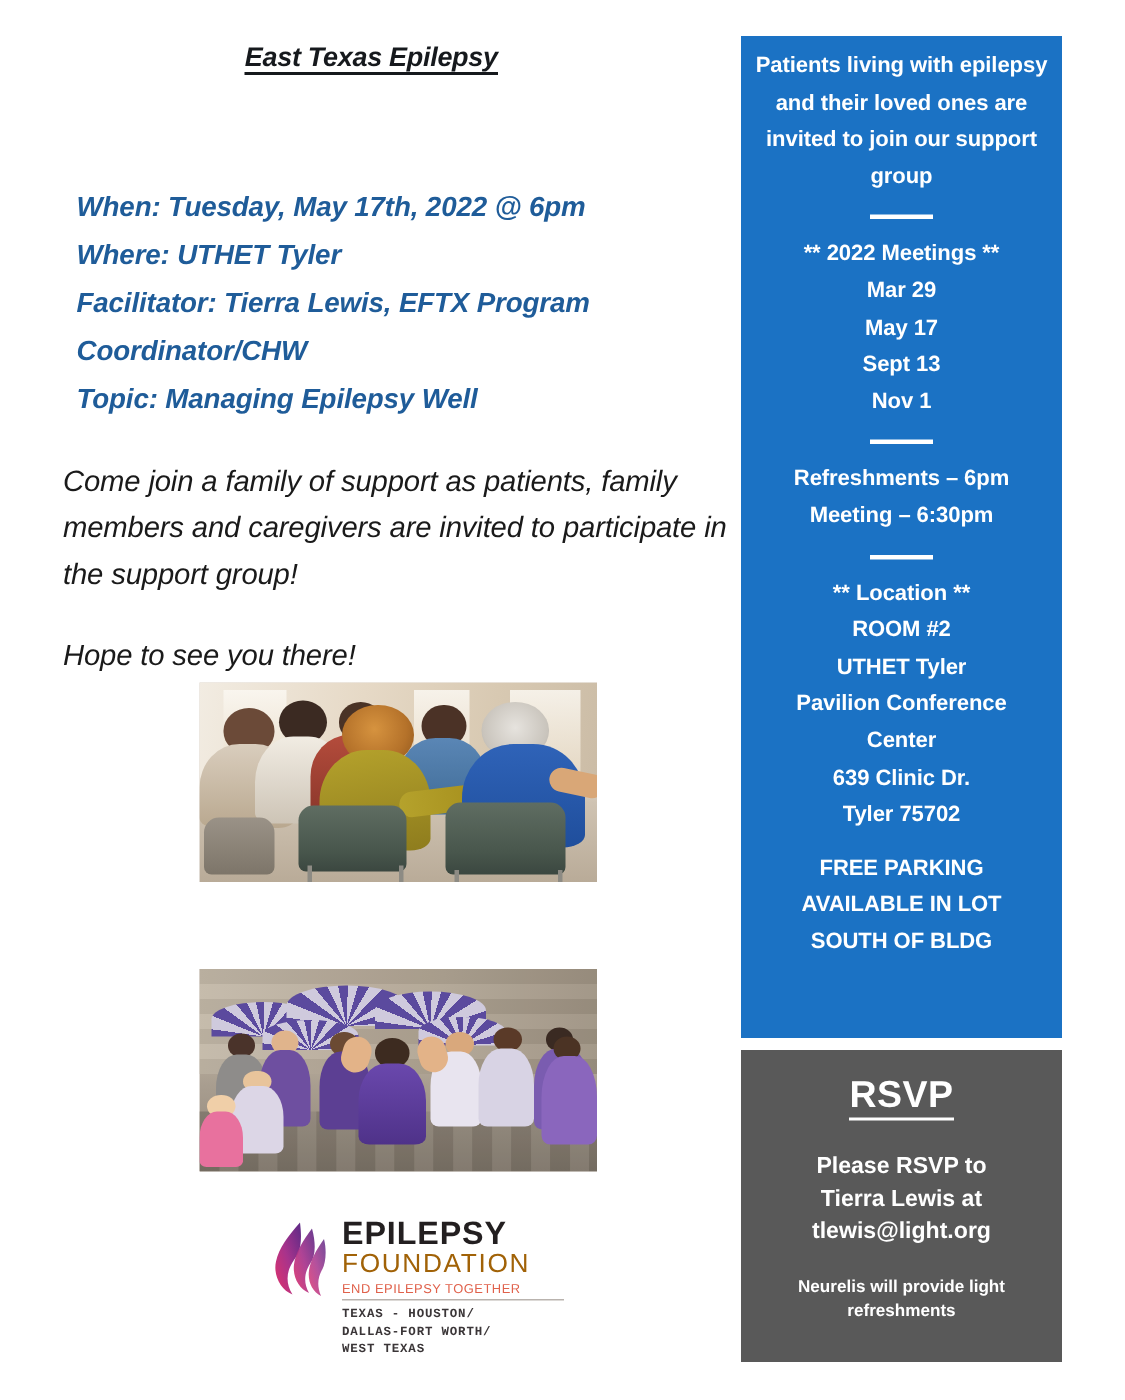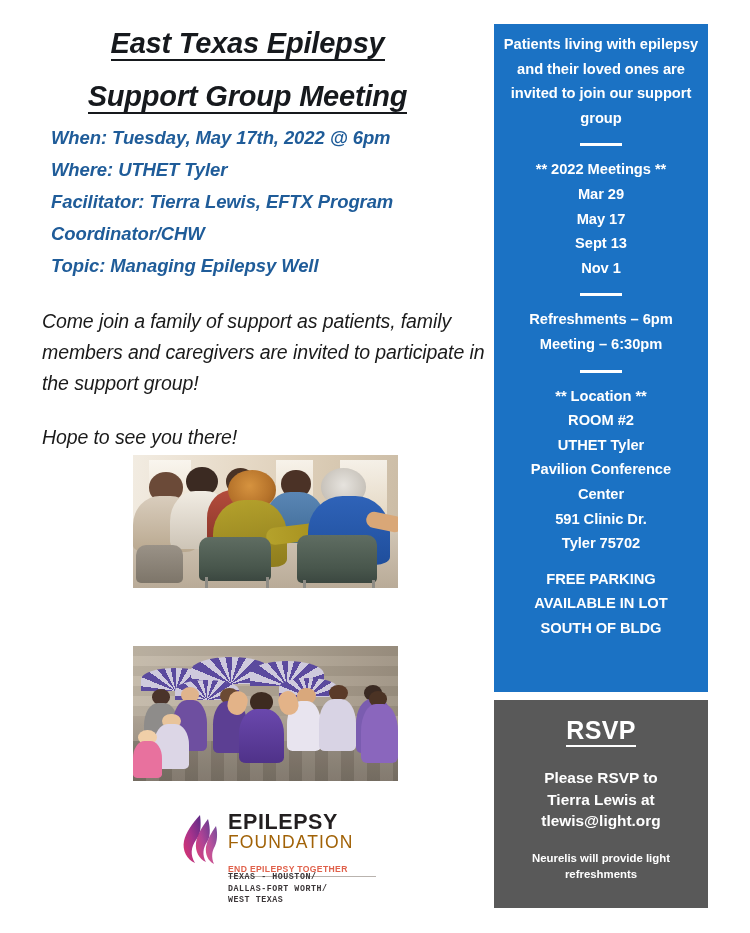--- a/index.html
+++ b/index.html
@@ -23,21 +23,21 @@
     left: 0;
     top: 0;
     width: 492px;
     height: 933px;
   }
 
   .flyer-title {
     text-align: center;
     font-weight: bold;
     font-style: italic;
-    font-size: 29px;
+    font-size: 18px;
     color: #16191d;
     letter-spacing: -0.2px;
     line-height: 1.0;
   }
   .flyer-title .tline {
     display: inline-block;
     border-bottom: 2px solid #16191d;
     padding-bottom: 1px;
   }
   .title-1 { position: absolute; left: 20px; top: 29px; width: 455px; }
@@ -191,23 +191,23 @@
     line-height: 21px;
   }
   .logo-foundation {
     font-size: 17.5px;
     font-weight: normal;
     letter-spacing: 1.1px;
     color: #a16207;
     line-height: 19px;
   }
   .logo-tag {
-    margin-top: 12px;
+    margin-top: 2px;
     font-size: 8.6px;
-    font-weight: bold;
+    font-weight: normal;
     letter-spacing: 0.35px;
     color: #e0614b;
     line-height: 10px;
   }
   .logo-rule {
     margin-top: 2px;
     width: 148px;
     height: 1px;
     background: #b9b3ae;
   }
@@ -287,23 +287,20 @@
     padding: 0 14px;
   }
 </style>
 </head>
 <body>
 
 <div class="left-col">
 
   <div class="flyer-title title-1">
     <span class="tline">East Texas Epilepsy</span>
-  </div>
-  <div class="flyer-title title-2">
-    <span class="tline">Support Group Meeting</span>
   </div>
 
   <div class="detail-list">
     <div class="detail-line">When:  Tuesday, May 17th, 2022 @ 6pm</div>
     <div class="detail-line">Where:  UTHET Tyler</div>
     <div class="detail-line">Facilitator:  Tierra Lewis, EFTX Program</div>
     <div class="detail-line">Coordinator/CHW</div>
     <div class="detail-line">Topic:  Managing Epilepsy Well</div>
   </div>
 
@@ -443,21 +440,21 @@
   </div>
 
   <div class="bp-sep"></div>
 
   <div class="bp-group">
     <div class="bp-line">** Location **</div>
     <div class="bp-line">ROOM #2</div>
     <div class="bp-line">UTHET Tyler</div>
     <div class="bp-line">Pavilion Conference</div>
     <div class="bp-line">Center</div>
-    <div class="bp-line">591 Clinic Dr.</div>
+    <div class="bp-line">639 Clinic Dr.</div>
     <div class="bp-line">Tyler 75702</div>
   </div>
 
   <div class="bp-spacer"></div>
 
   <div class="bp-group">
     <div class="bp-line">FREE PARKING</div>
     <div class="bp-line">AVAILABLE IN LOT</div>
     <div class="bp-line">SOUTH OF BLDG</div>
   </div>

